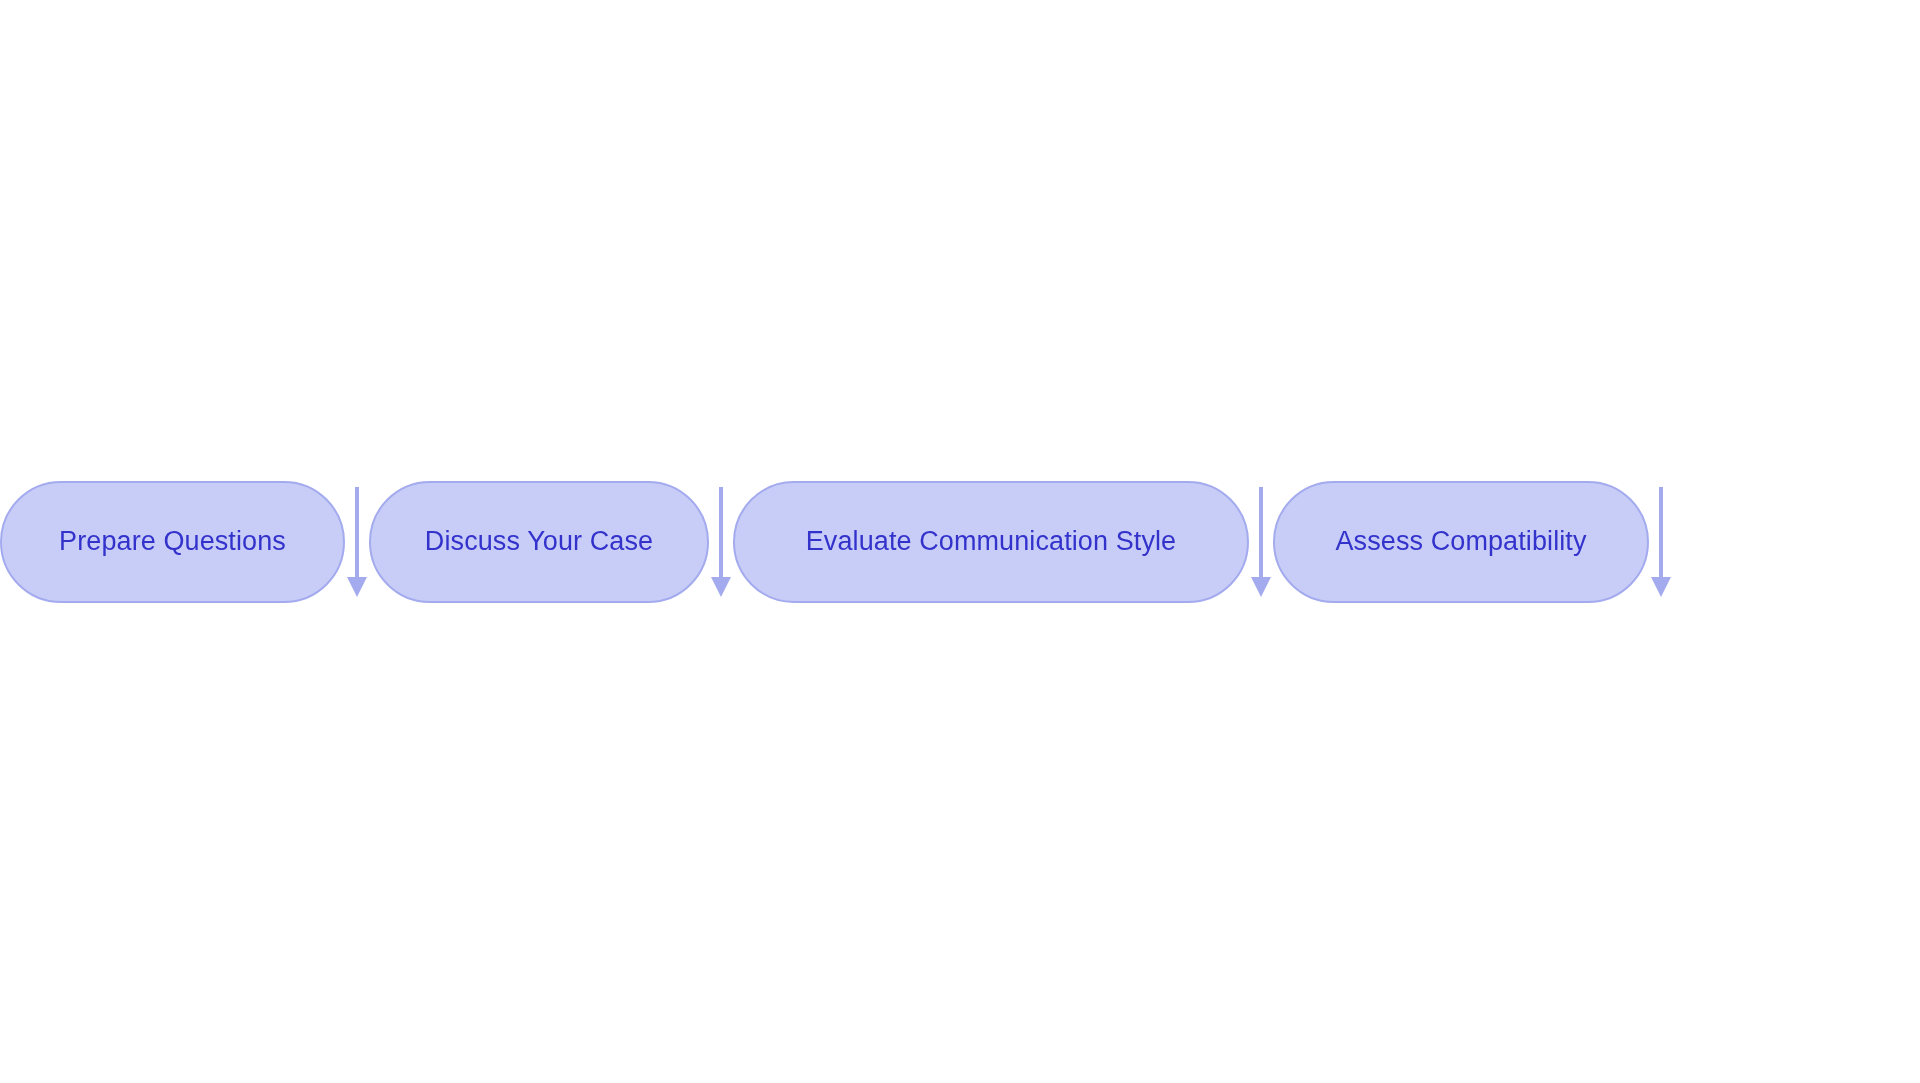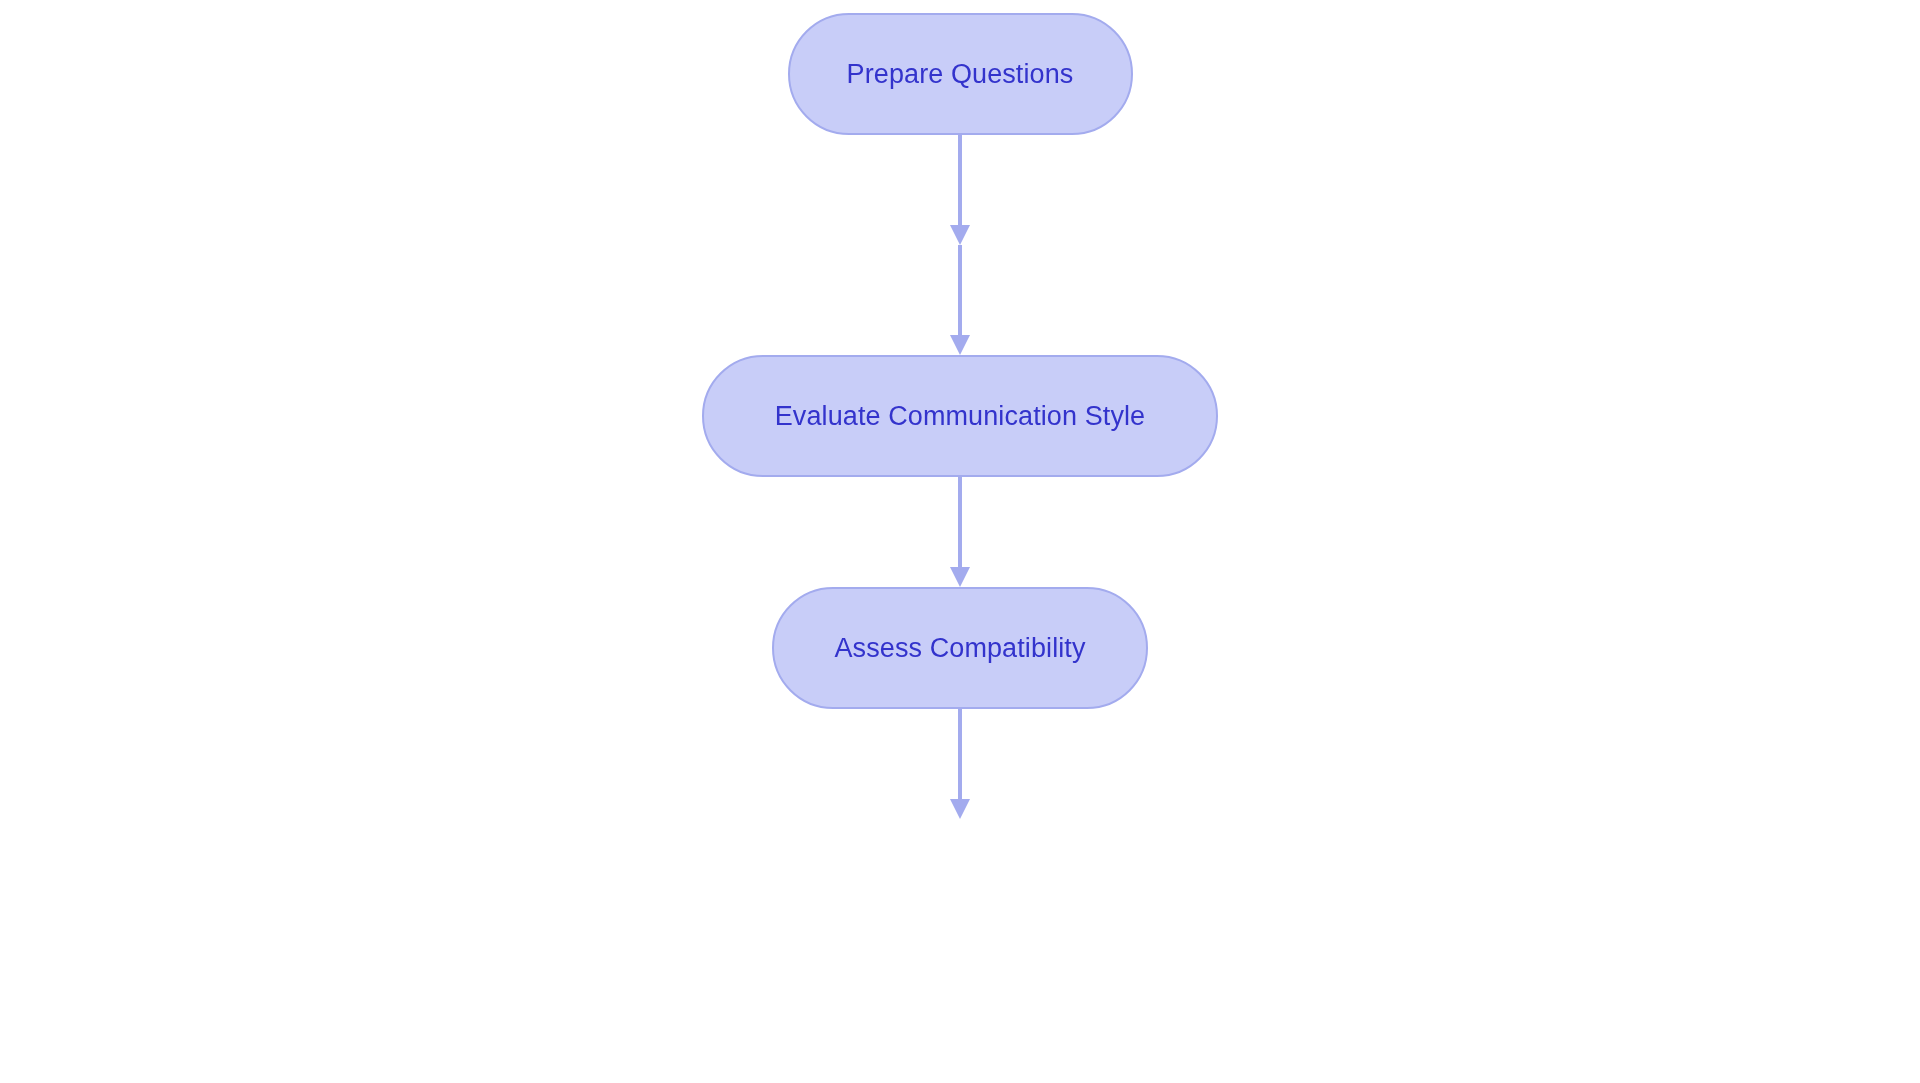--- a/index.html
+++ b/index.html
@@ -14,21 +14,21 @@
     font-family: "Liberation Sans", sans-serif;
     overflow: hidden;
   }
 
   #flowchart-canvas {
     position: relative;
     width: 1920px;
     height: 1083px;
     background: #ffffff;
     display: flex;
-    flex-direction: column;
+    flex-direction: row;
     align-items: center;
   }
 
   
   .node {
     box-sizing: border-box;
     height: 122px;
     border-radius: 61px;
     background: #c8cdf8;
     border: 2px solid #a3abee;
@@ -93,20 +93,23 @@
 
   <div class="node node-1">
     <span class="node-label">Prepare Questions</span>
   </div>
 
   <div class="connector">
     <div class="conn-line"></div>
     <div class="conn-arrow"></div>
   </div>
 
+  <div class="node node-2">
+    <span class="node-label">Discuss Your Case</span>
+  </div>
 
   <div class="connector">
     <div class="conn-line"></div>
     <div class="conn-arrow"></div>
   </div>
 
   <div class="node node-3">
     <span class="node-label">Evaluate Communication Style</span>
   </div>
 

